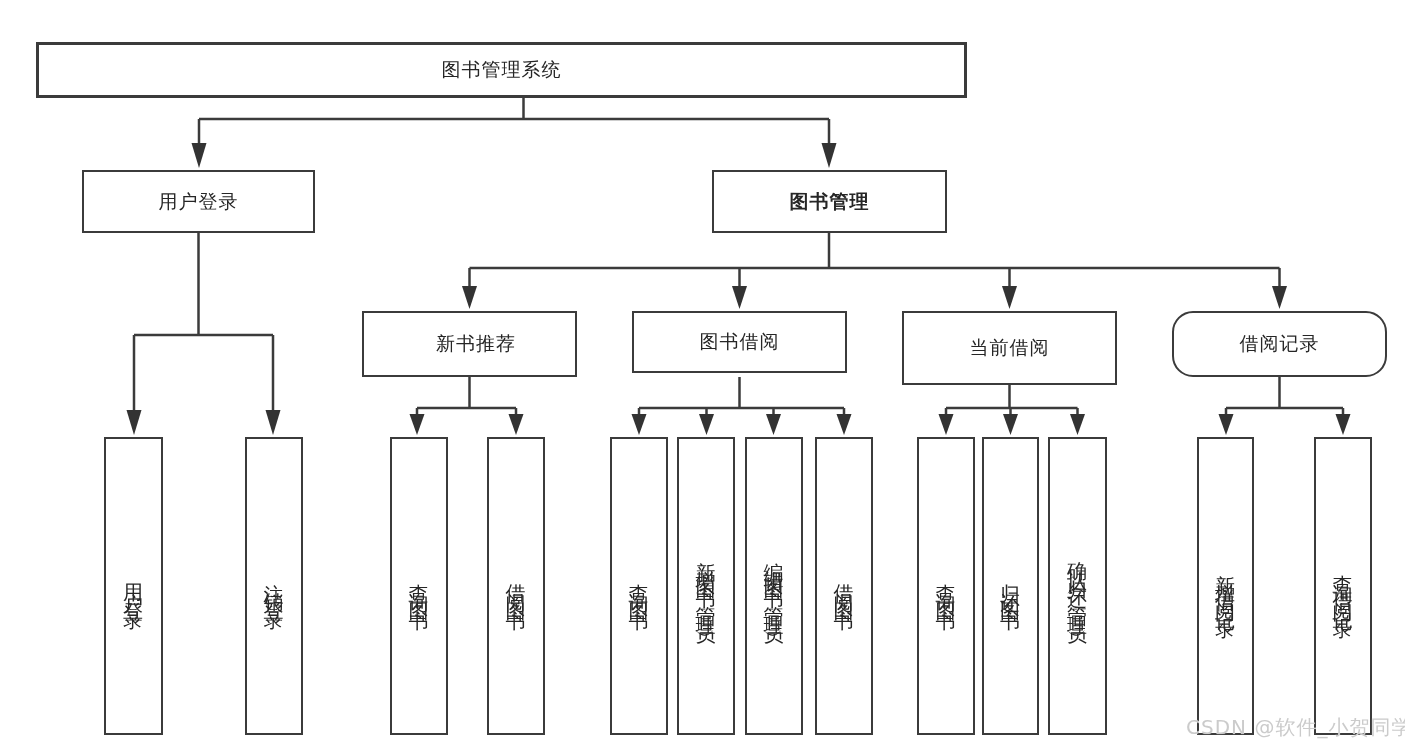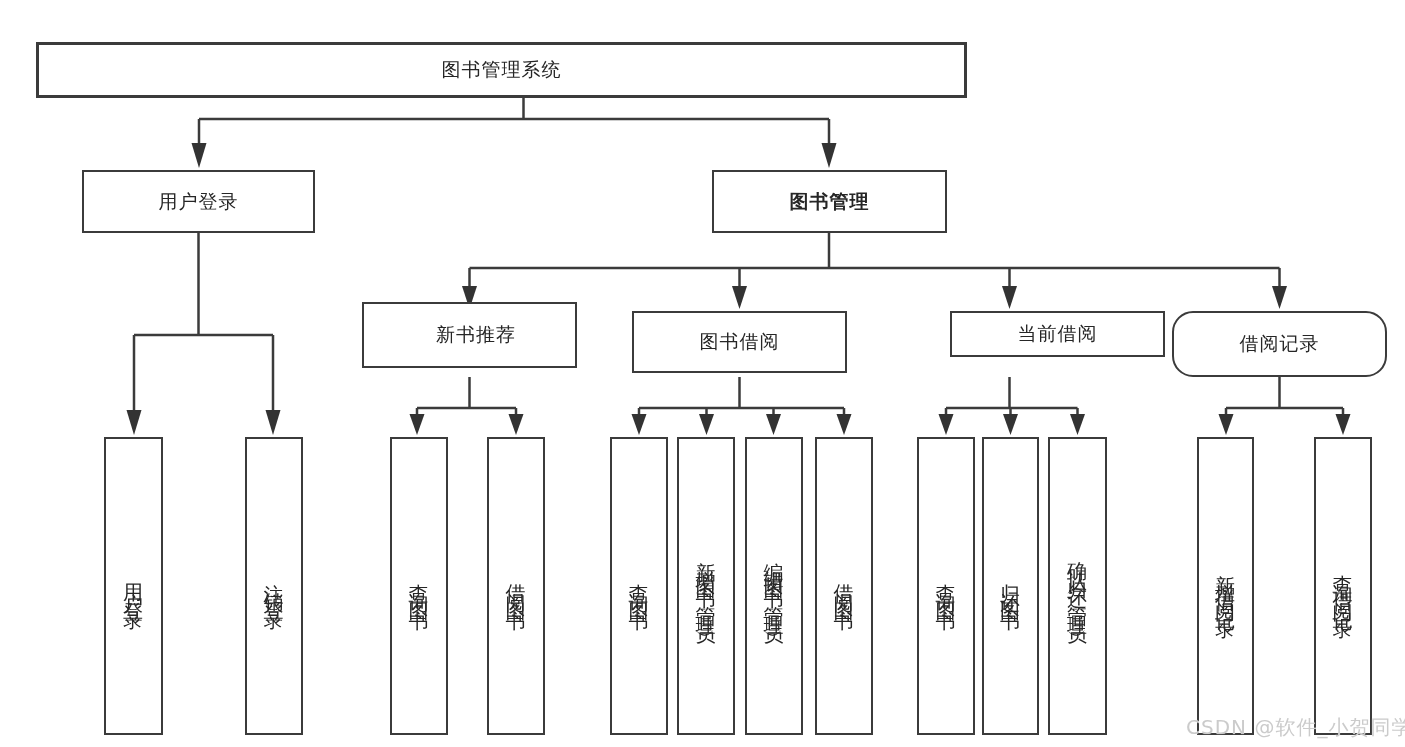--- a/index.html
+++ b/index.html
@@ -122,23 +122,23 @@
       <polygon points="1218.5,414 1233.5,414 1226,435"></polygon>
       <polygon points="1335.5,414 1350.5,414 1343,435"></polygon>
     </g>
   </svg>
 
   <div class="box root" style="left:36px; top:13px; width:931px; height:56px;margin-top:29px;">图书管理系统</div>
 
   <div class="box" style="left:82px; top:170px; width:233px; height:63px;">用户登录</div>
   <div class="box" style="left:712px; top:170px; width:235px; height:63px;font-weight:bold;">图书管理</div>
 
-  <div class="box" style="left:362px; top:302px; width:215px; height:66px;padding-left:13px;">新书推荐</div>
+  <div class="box" style="left:362px; top:311px; width:215px; height:66px;padding-left:13px;">新书推荐</div>
   <div class="box" style="left:632px; top:311px; width:215px; height:62px;">图书借阅</div>
-  <div class="box" style="left:902px; top:311px; width:215px; height:46px;margin-left:48px;">当前借阅</div>
+  <div class="box" style="left:902px; top:311px; width:215px; height:74px;">当前借阅</div>
   <div class="box" style="left:1172px; top:311px; width:215px; height:66px;border-radius:21px;">借阅记录</div>
 
   <div class="box leaf" style="left:104px; top:437px; width:59px; height:298px;">用户登录</div>
   <div class="box leaf" style="left:245px; top:437px; width:58px; height:298px;">注销登录</div>
 
   <div class="box leaf" style="left:390px; top:437px; width:58px; height:298px;">查询图书</div>
   <div class="box leaf" style="left:487px; top:437px; width:58px; height:298px;">借阅图书</div>
 
   <div class="box leaf" style="left:610px; top:437px; width:58px; height:298px;">查询图书</div>
   <div class="box leaf" style="left:677px; top:437px; width:58px; height:298px;">新增图书（管理员）</div>

